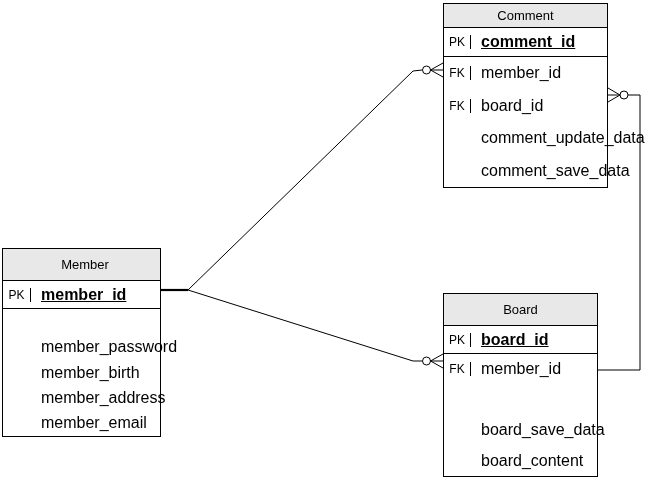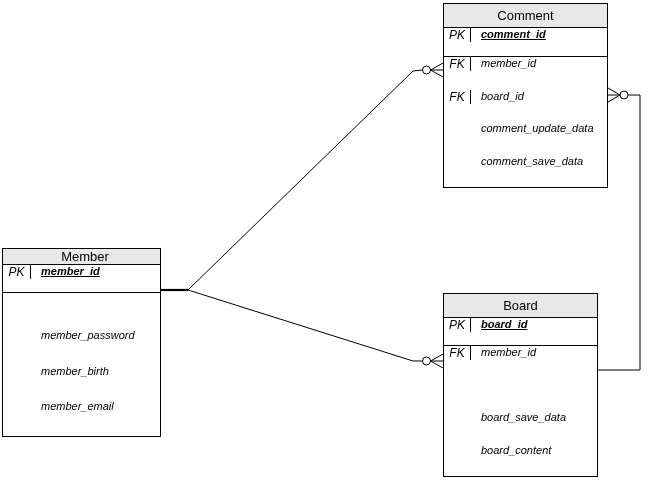--- a/index.html
+++ b/index.html
@@ -42,62 +42,61 @@
     flex: 0 0 auto;
     display: flex;
     align-items: center;
     justify-content: center;
     background: var(--header_bg);
     border-bottom: 1px solid var(--border);
     font-size: 13px;
   }
   .row {
     display: flex;
-    align-items: flex-start;
+    align-items: center;
     flex: 1 1 0;
-    font-style: italic;
   }
   .row.pk-section {
     flex: 0 0 auto;
     border-bottom: 1px solid var(--border);
   }
   .key {
     flex: 0 0 auto;
     display: flex;
     align-items: center;
     justify-content: center;
     border-right: 1px solid var(--border);
     font-size: 12px;
   }
   .field {
     flex: 1 1 auto;
     display: flex;
     align-items: center;
     padding-left: 10px;
-    font-size: 11px;
+    font-size: 16px;
     white-space: nowrap;
   }
   .field.pk {
     font-weight: bold;
     text-decoration: underline;
   }
 
   
   #entity-comment { left: 443px; top: 3px;   width: 165px; height: 185px; }
   #entity-comment .e-header { height: 24px; }
   #entity-comment .pk-section { height: 29px; }
   #entity-comment .key { width: 27px; }
 
   #entity-member { left: 2px;   top: 248px; width: 159px; height: 189px; }
-  #entity-member .e-header { height: 16px; padding-left: 7px; }
+  #entity-member .e-header { height: 32px; padding-left: 7px; }
   #entity-member .pk-section { height: 28px; }
   #entity-member .key { width: 28px; }
 
   #entity-board { left: 443px; top: 293px; width: 155px; height: 184px; }
-  #entity-board .e-header { height: 24px; }
+  #entity-board .e-header { height: 32px; }
   #entity-board .pk-section { height: 28px; }
   #entity-board .key { width: 27px; }
 </style>
 </head>
 <body>
 
 <div class="canvas">
 
   <svg class="wires" viewBox="0 0 649 482">
 
@@ -157,20 +156,24 @@
     <div class="row">
       <div class="key"></div>
       <div class="field">member_password</div>
     </div>
     <div class="row">
       <div class="key"></div>
       <div class="field">member_birth</div>
     </div>
     <div class="row">
       <div class="key"></div>
+      <div class="field">member_address</div>
+    </div>
+    <div class="row">
+      <div class="key"></div>
       <div class="field">member_email</div>
     </div>
   </div>
 
   <div class="entity" id="entity-board">
     <div class="e-header">Board</div>
     <div class="row pk-section">
       <div class="key">PK</div>
       <div class="field pk">board_id</div>
     </div>

